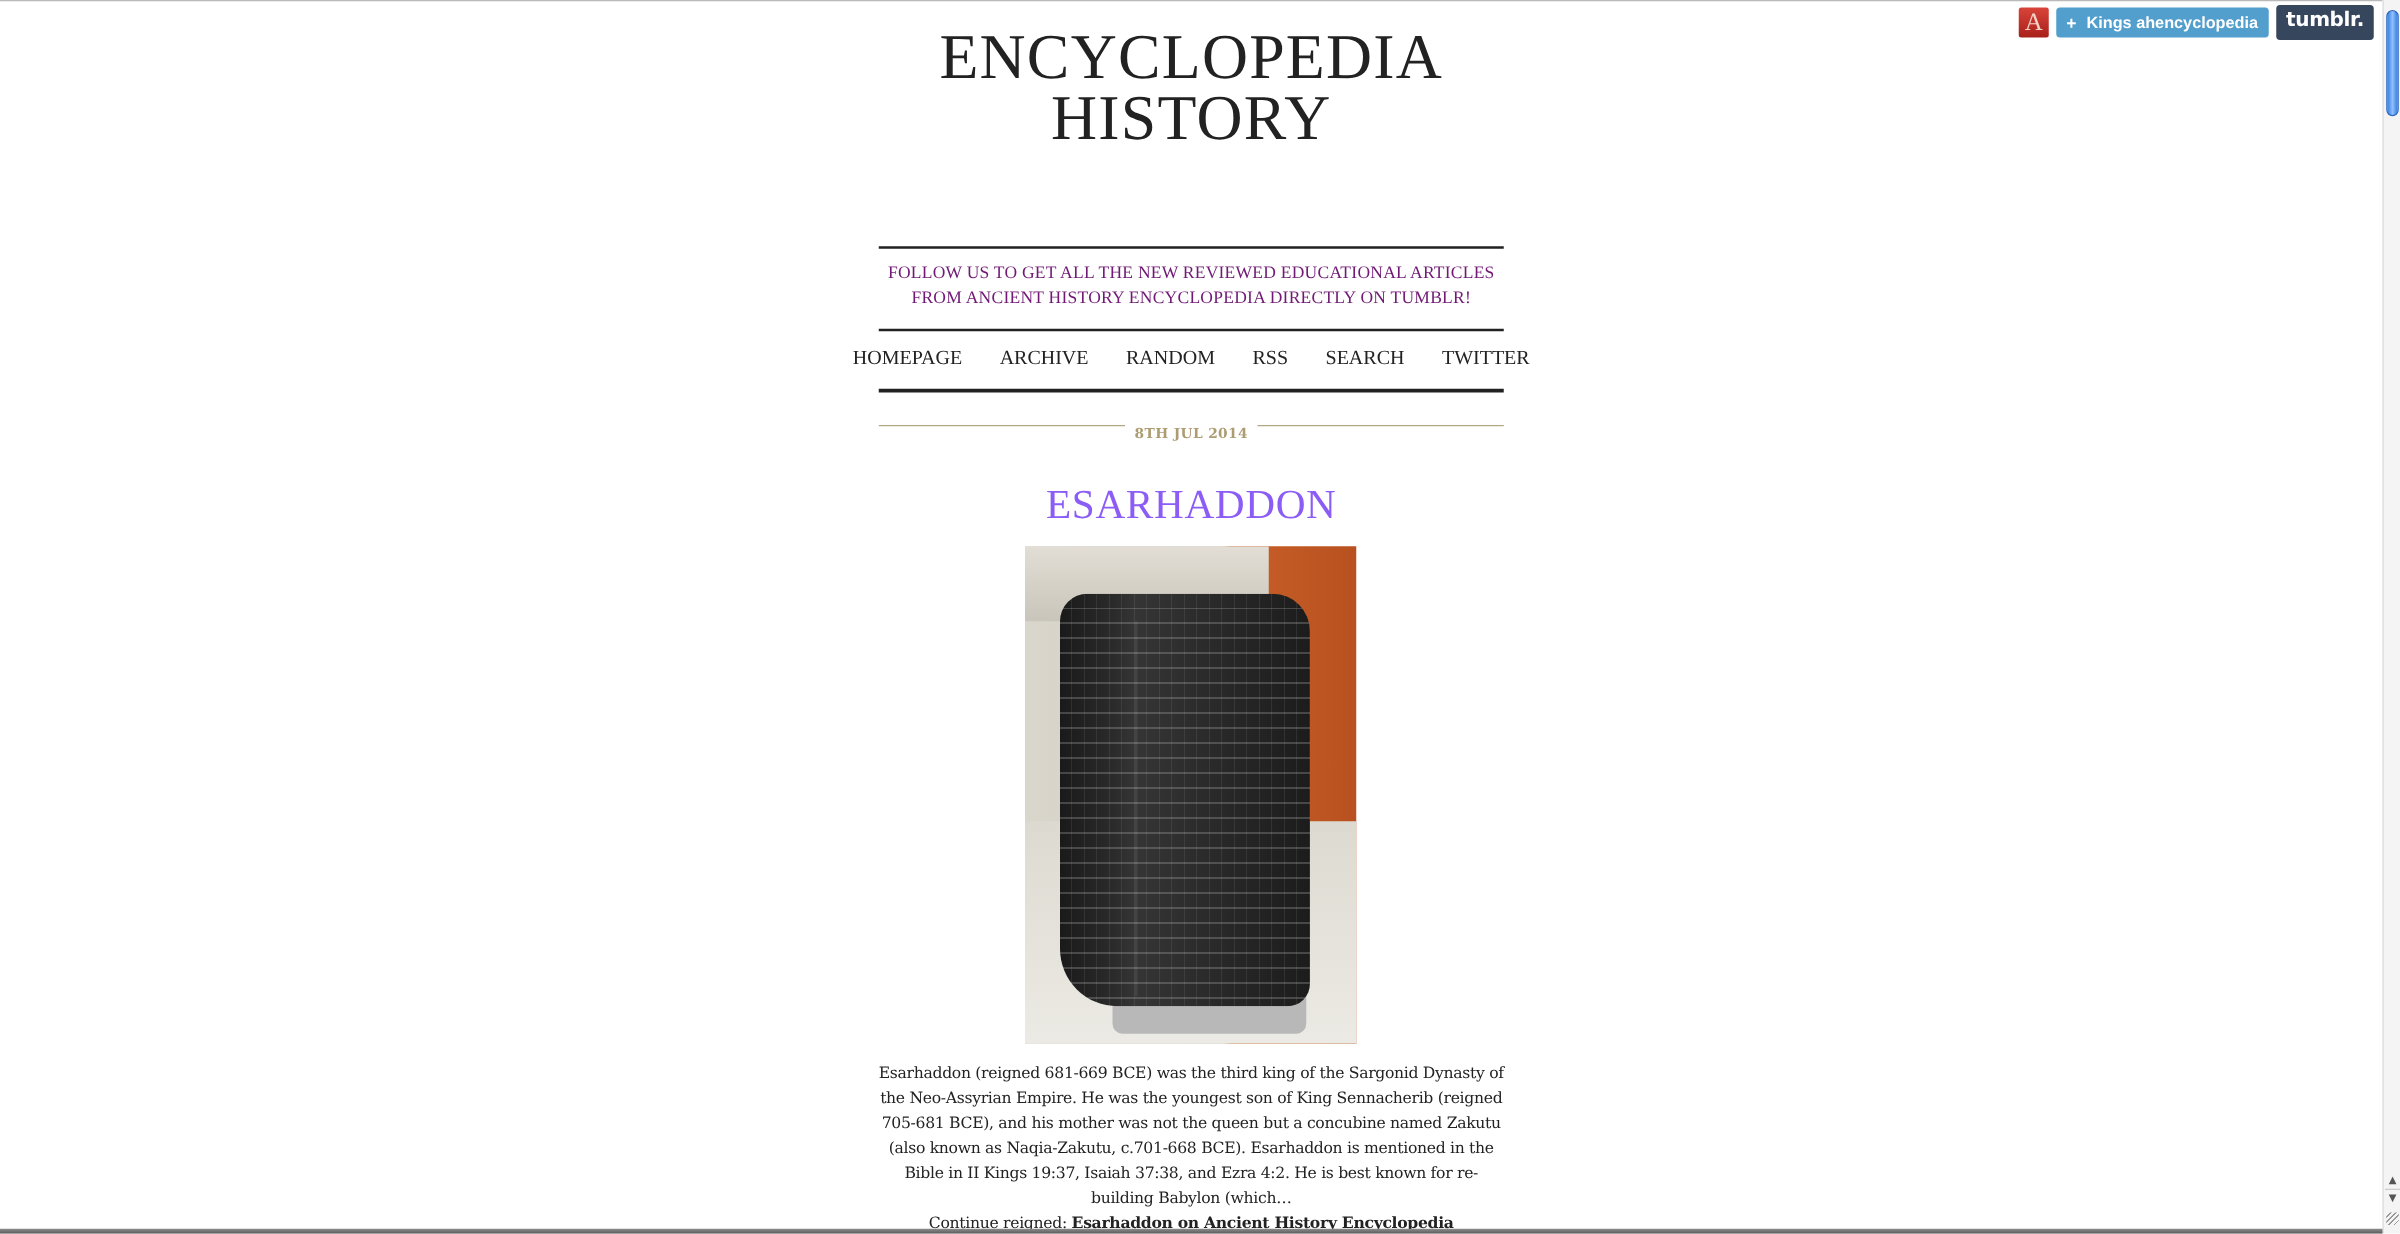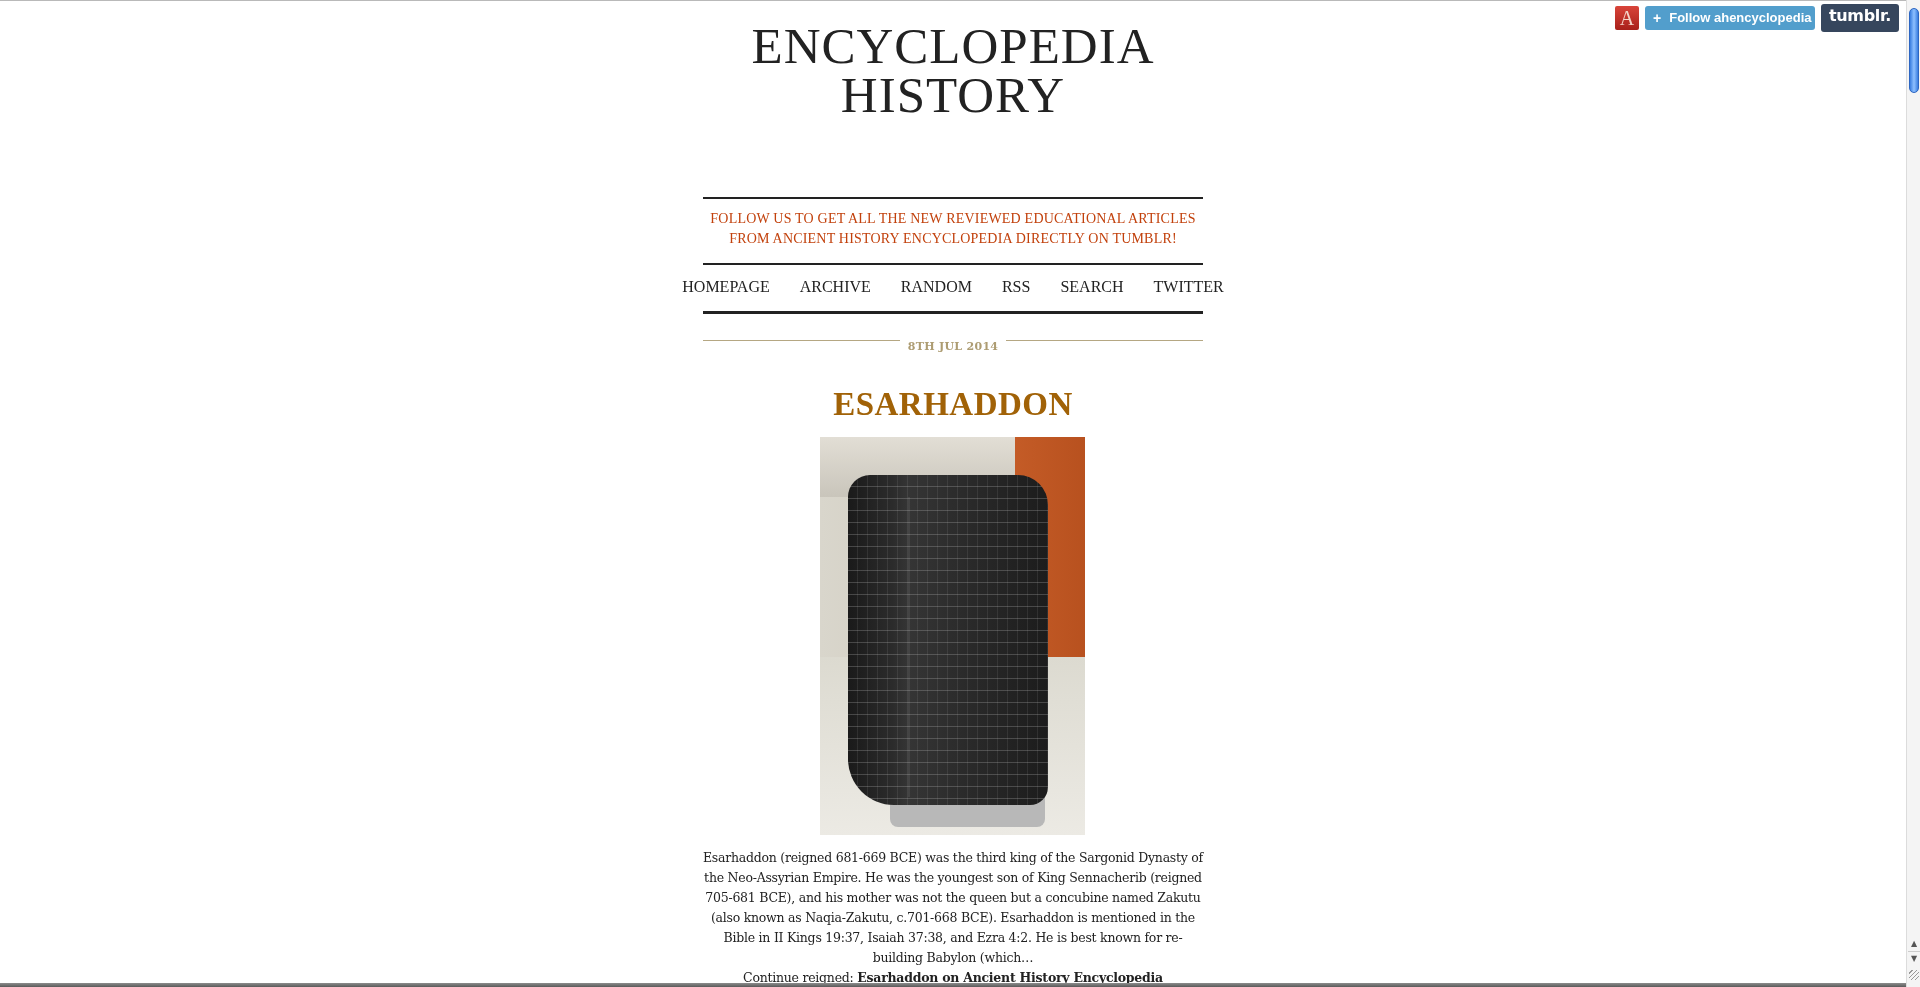--- a/index.html
+++ b/index.html
@@ -34,30 +34,30 @@
 
   
   .column { position: absolute; left: 703px; top: 0; width: 500px; text-align: center; }
   .site-title { position: absolute; left: 0; top: 22px; width: 500px; font-size: 51px; line-height: 49px; font-weight: normal;
     letter-spacing: 1px; color: #222; text-transform: uppercase; }
   .site-title span { display: block; }
   .rule { position: absolute; left: 0; width: 500px; height: 2px; background: #222; }
   .rule-1 { top: 197px; }
   .rule-2 { top: 263px; }
   .rule-3 { top: 311px; height: 3px; }
-  .description { position: absolute; left: 0; top: 209px; width: 500px; font-size: 14px; line-height: 20px; color: #c2410c; text-transform: uppercase; letter-spacing: 0.2px; }
+  .description { position: absolute; left: 0; top: 209px; width: 500px; font-size: 14px; line-height: 20px; color: #701a75; text-transform: uppercase; letter-spacing: 0.2px; }
 
   .nav { position: absolute; left: 0; top: 277px; width: 500px; display: flex; justify-content: center; gap: 30px; font-size: 16px; line-height: 20px; }
   .nav a { color: #222; text-decoration: none; text-transform: uppercase; cursor: pointer; }
 
   .date-row { position: absolute; left: 0; top: 340px; width: 500px; height: 16px; display: flex; }
   .date-line { flex: 1; height: 1px; background: #b5a783; }
   .date { padding: 0 8px; font-size: 11px; font-weight: bold; color: #ad9c72; letter-spacing: 0.3px; font-family: "DejaVu Serif", serif; }
 
-  .post-title { position: absolute; left: 0; top: 384px; width: 500px; font-size: 33px; line-height: 40px; font-weight: bold; letter-spacing: 0.5px; color: #a16207; }
+  .post-title { position: absolute; left: 0; top: 384px; width: 500px; font-size: 33px; line-height: 40px; font-weight: normal; letter-spacing: 0.5px; color: #8b5cf6; }
 
   .post-image { position: absolute; left: 117px; top: 437px; width: 265px; height: 398px; overflow: hidden;
     background: linear-gradient(90deg, #d9d6cc 0%, #cfcabd 60%, #c9602a 62%, #b8511f 100%); }
   .post-image .floor { position: absolute; left: 0; top: 220px; width: 265px; height: 178px; background: linear-gradient(#dcdad0, #eceae4); }
   .post-image .wall-top { position: absolute; left: 0; top: 0; width: 195px; height: 60px; background: linear-gradient(#e2ded5, #c9c5bb); }
   .post-image .base { position: absolute; left: 70px; top: 355px; width: 155px; height: 35px; border-radius: 0 0 8px 8px; background: #b8b8b8; }
   .post-image .stone { position: absolute; left: 28px; top: 38px; width: 200px; height: 330px; border-radius: 22px 30px 18px 46px;
     background:
       repeating-linear-gradient(180deg, transparent 0 11px, rgba(200,200,200,0.25) 11px 12px),
       repeating-linear-gradient(90deg, transparent 0 9px, rgba(180,180,180,0.12) 9px 10px),
@@ -73,21 +73,21 @@
 <body>
 
 <div class="top-edge"></div>
 
 <div class="tumblr-controls">
   <div class="avatar">
     <span>A</span>
   </div>
   <div class="follow-btn">
     <span class="plus">+</span>
-    <span>Follow ahencyclopedia</span>
+    <span>Kings ahencyclopedia</span>
   </div>
   <div class="tumblr-btn">
     <span>tumblr.</span>
   </div>
 </div>
 
 <div class="column">
   <h1 class="site-title">
     <span>ENCYCLOPEDIA</span>
     <span>HISTORY</span>

